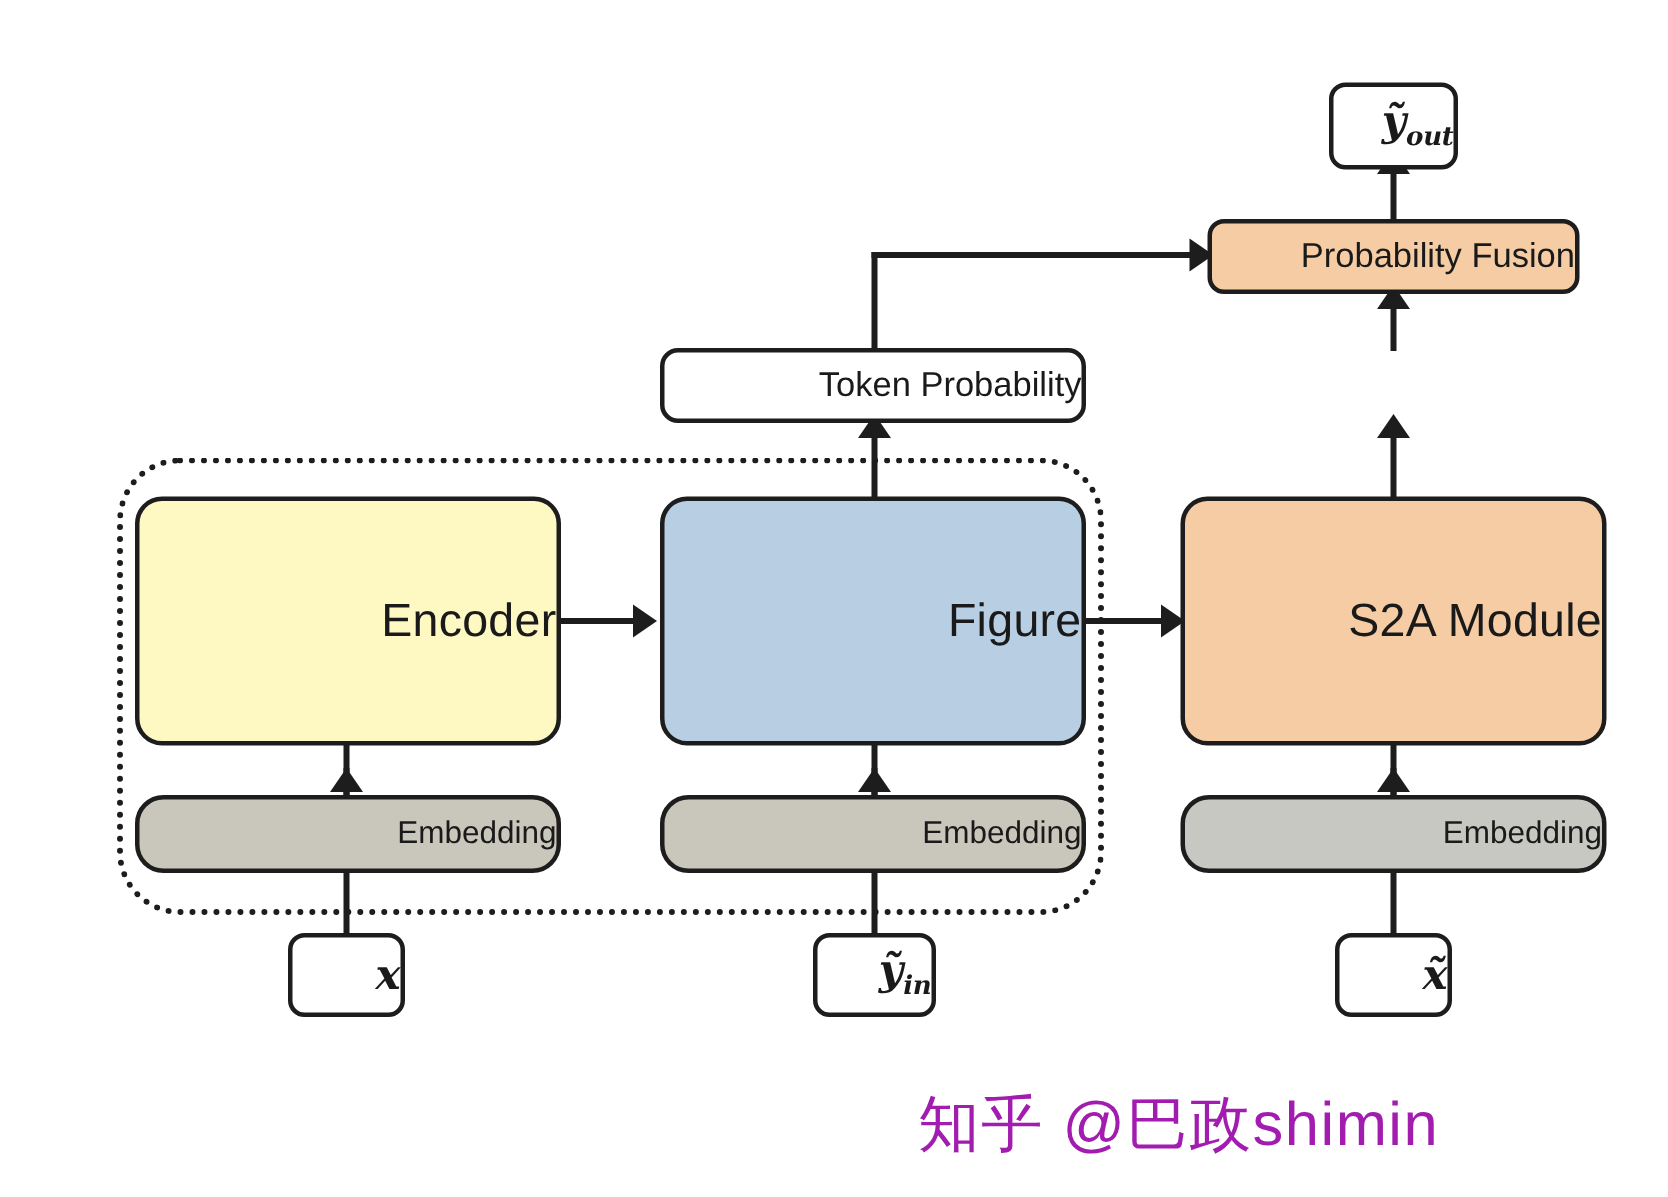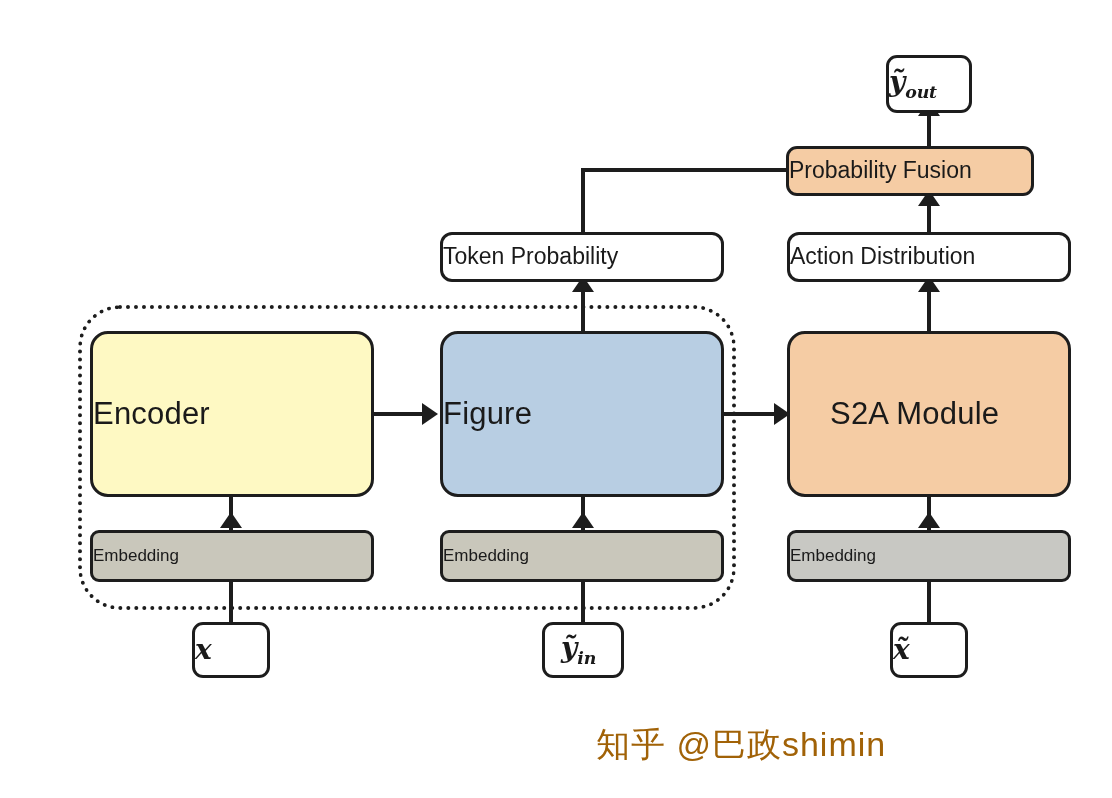--- a/index.html
+++ b/index.html
@@ -22,43 +22,43 @@
     width: 1112px;
     height: 798px;
   }
 
   
   .node {
     position: absolute;
     box-sizing: border-box;
     display: flex;
     align-items: center;
-    justify-content: flex-start;
+    justify-content: flex-end;
     color: #1a1a1a;
     border: 3px solid #1d1d1d;
     background: #ffffff;
     text-align: center;
     line-height: 1.1;
     z-index: 4;
   }
 
   
   .module {
     border-radius: 18px;
     font-size: 31px;
     letter-spacing: 0.2px;
   }
   .module.encoder  { background: #fef9c3; }
   .module.decoder  { background: #b8cee3; }
   .module.s2a      { background: #f5cca4; padding-left: 40px; }
 
   
   .embedding {
-    border-radius: 9px;
-    font-size: 17px;
+    border-radius: 19px;
+    font-size: 21px;
     background: #c9c7bb;
     border-width: 3px;
   }
   .embedding.gray-cool { background: #c8c8c3; }
 
   
   .distribution {
     border-radius: 12px;
     font-size: 23px;
     background: #ffffff;
@@ -138,25 +138,25 @@
     font-family: "Liberation Serif", serif;
     font-size: 34px;
     color: #111111;
     letter-spacing: 0.3px;
     z-index: 6;
   }
 
   
   #watermark {
     position: absolute;
-    left: 596px;
+    left: 612px;
     top: 722px;
     font-family: "Liberation Sans", sans-serif;
-    font-size: 34px;
-    color: #a16207;
+    font-size: 41px;
+    color: #a21caf;
     white-space: nowrap;
     letter-spacing: 1px;
     z-index: 5;
     pointer-events: none;
   }
 </style>
 </head>
 <body>
 
 <div id="figure-canvas">
@@ -224,28 +224,25 @@
   <div class="conn v" style="left:927px; top:495px; width:4px; height:40px;"></div>
   <div class="arrowhead up" style="left:918px; top:480px;"></div>
 
   <div class="node module s2a" style="left:787px; top:331px; width:284px; height:166px;">
     <span>S2A Module</span>
   </div>
 
   <div class="conn v" style="left:927px; top:290px; width:4px; height:44px;"></div>
   <div class="arrowhead up" style="left:918px; top:276px;"></div>
 
-  <div class="node distribution" style="left:787px; top:232px; width:284px; height:50px;">
-    <span>Action Distribution</span>
-  </div>
 
   <div class="conn v" style="left:927px; top:200px; width:4px; height:34px;"></div>
   <div class="arrowhead up" style="left:918px; top:190px;"></div>
 
-  <div class="node fusion" style="left:786px; top:146px; width:248px; height:50px;">
+  <div class="node fusion" style="left:805px; top:146px; width:248px; height:50px;">
     <span>Probability Fusion</span>
   </div>
 
   <div class="conn v" style="left:927px; top:112px; width:4px; height:36px;"></div>
   <div class="arrowhead up" style="left:918px; top:100px;"></div>
 
   <div class="node io-node" style="left:886px; top:55px; width:86px; height:58px;">
     <span class="mathvar"><span>ỹ</span><span class="sub">out</span></span>
   </div>
 

